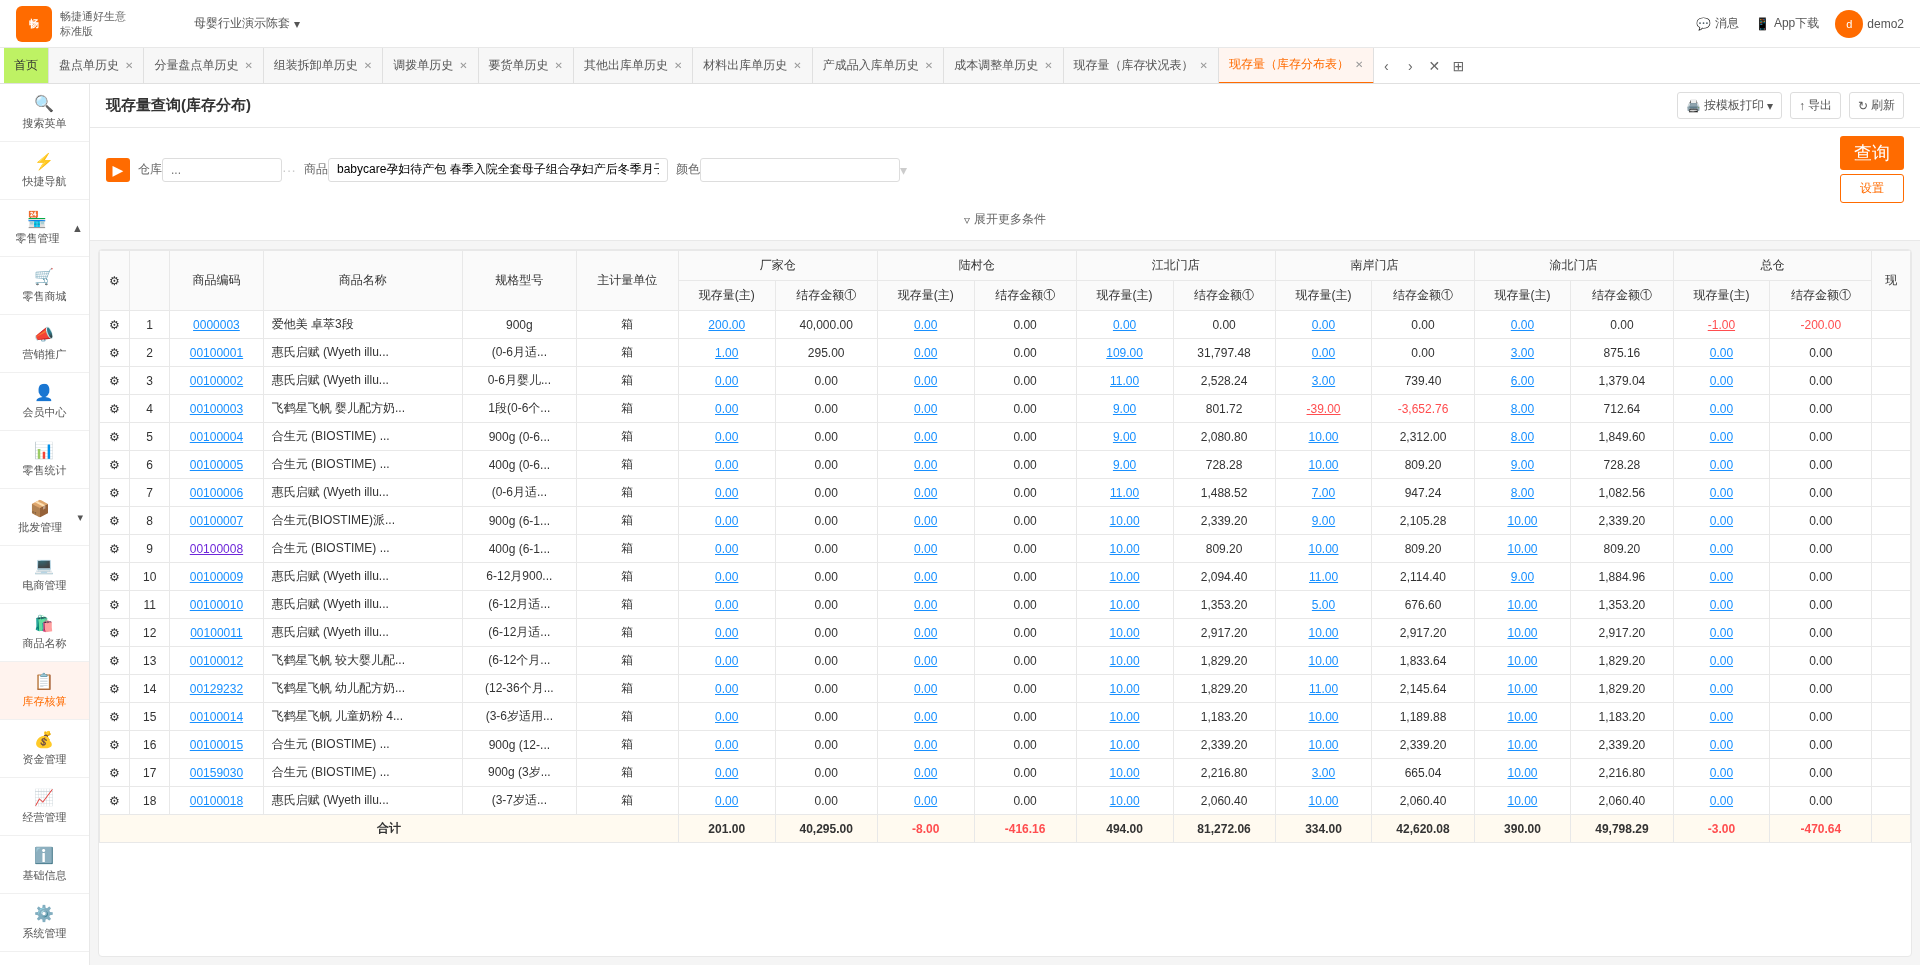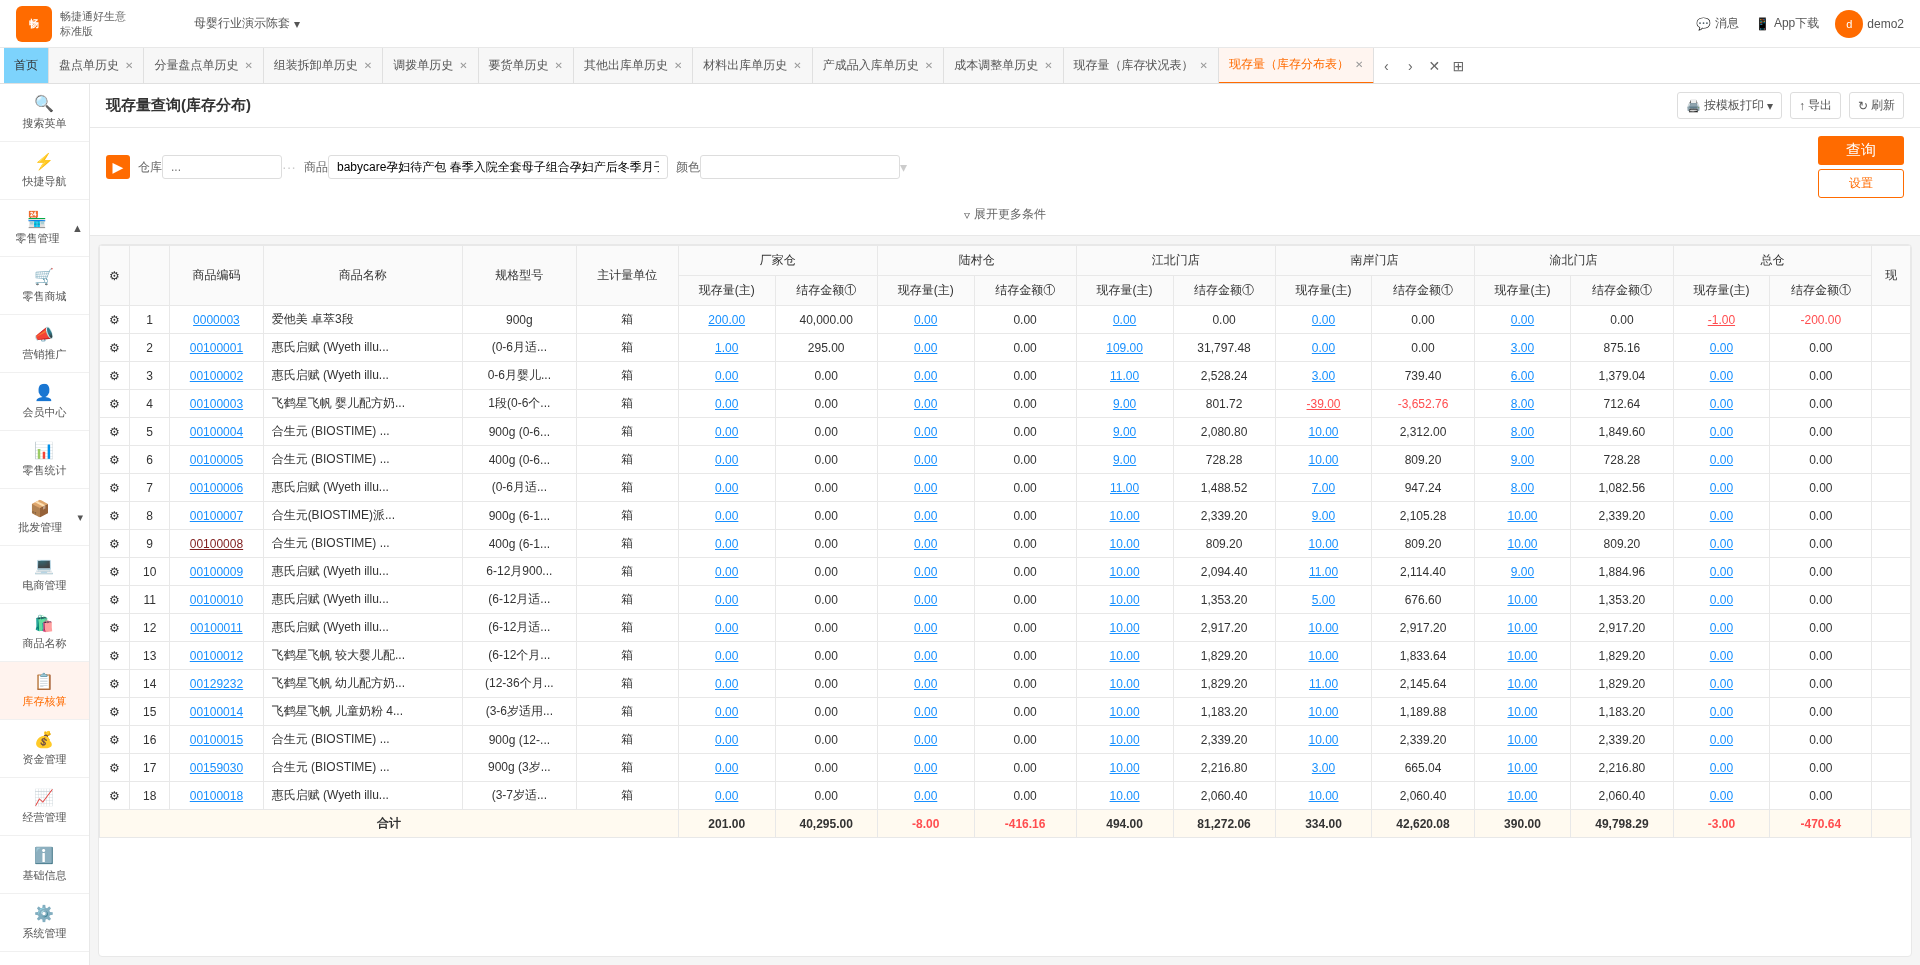--- a/index.html
+++ b/index.html
@@ -88,21 +88,21 @@
       background: #fff5f0;
       color: #ff6b00;
       border-bottom: 2px solid #ff6b00;
     }
     .tab-item .close-x {
       font-size: 10px;
       color: #999;
       margin-left: 2px;
     }
     .tab-item.home {
-      background: #7dd3fc;
+      background: #bef264;
       color: #333;
     }
     .tab-nav-btn {
       width: 24px;
       height: 36px;
       display: flex;
       align-items: center;
       justify-content: center;
       cursor: pointer;
       color: #666;
@@ -248,23 +248,23 @@
       font-size: 12px;
       margin-top: 4px;
     }
 
     
     .query-btn {
       background: #ff6b00;
       color: #fff;
       border: none;
       border-radius: 3px;
-      padding: 5px 28px;
+      padding: 5px 14px;
       cursor: pointer;
-      font-size: 15px;
+      font-size: 18px;
     }
     .setting-btn {
       background: #fff;
       color: #ff6b00;
       border: 1px solid #ff6b00;
       border-radius: 3px;
       padding: 5px 14px;
       cursor: pointer;
       font-size: 12px;
     }
@@ -695,21 +695,21 @@
     <td style="">2,105.28</td>
     <td class="num-link">10.00</td>
     <td>2,339.20</td>
     <td class="num-link" style="">0.00</td>
     <td style="">0.00</td>
     <td></td>
   </tr>
             <tr>
     <td style="text-align:center;">⚙</td>
     <td>9</td>
-    <td style="color:#7f1d1d;text-decoration:underline;cursor:pointer;">00100008</td>
+    <td style="color:#6d28d9;text-decoration:underline;cursor:pointer;">00100008</td>
     <td style="text-align:left;">合生元 (BIOSTIME) ...</td>
     <td>400g (6-1...</td>
     <td>箱</td>
     <td class="num-link">0.00</td>
     <td>0.00</td>
     <td class="num-link">0.00</td>
     <td>0.00</td>
     <td class="num-link">10.00</td>
     <td>809.20</td>
     <td class="num-link" style="">10.00</td>

